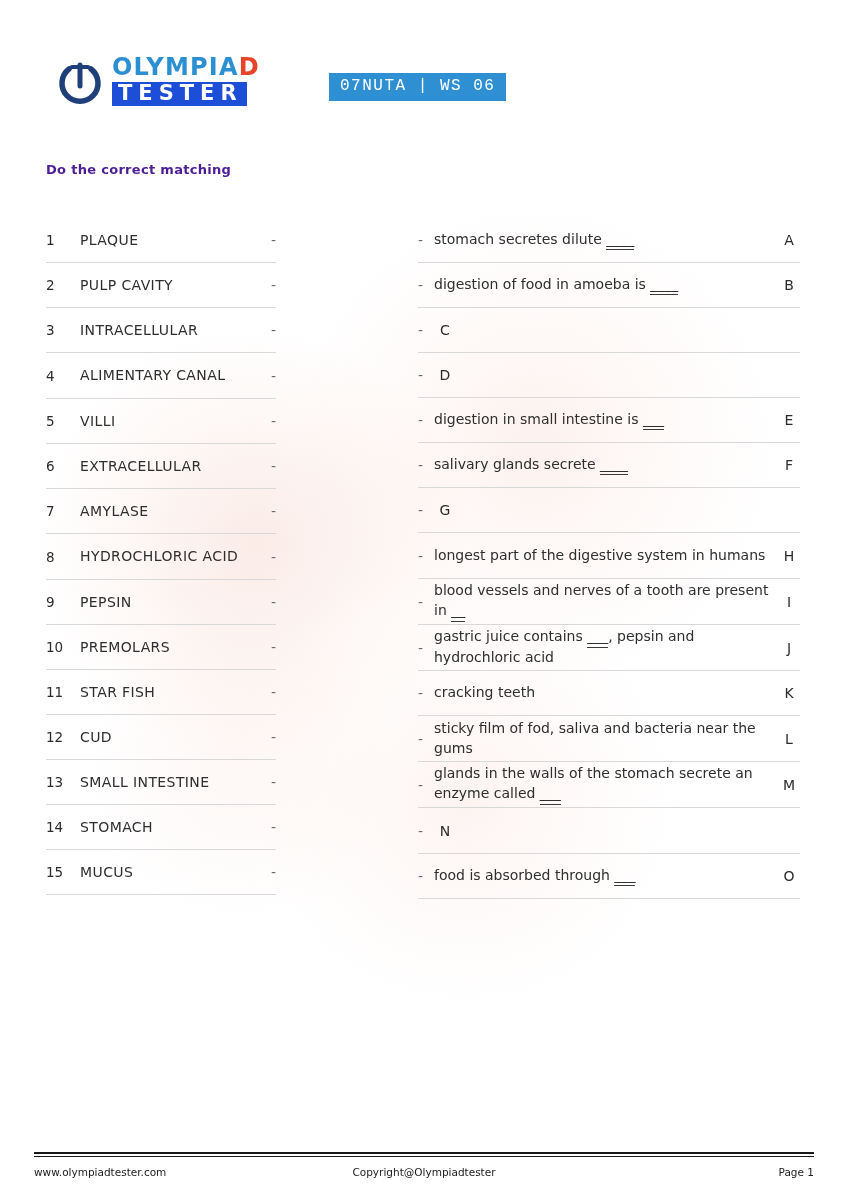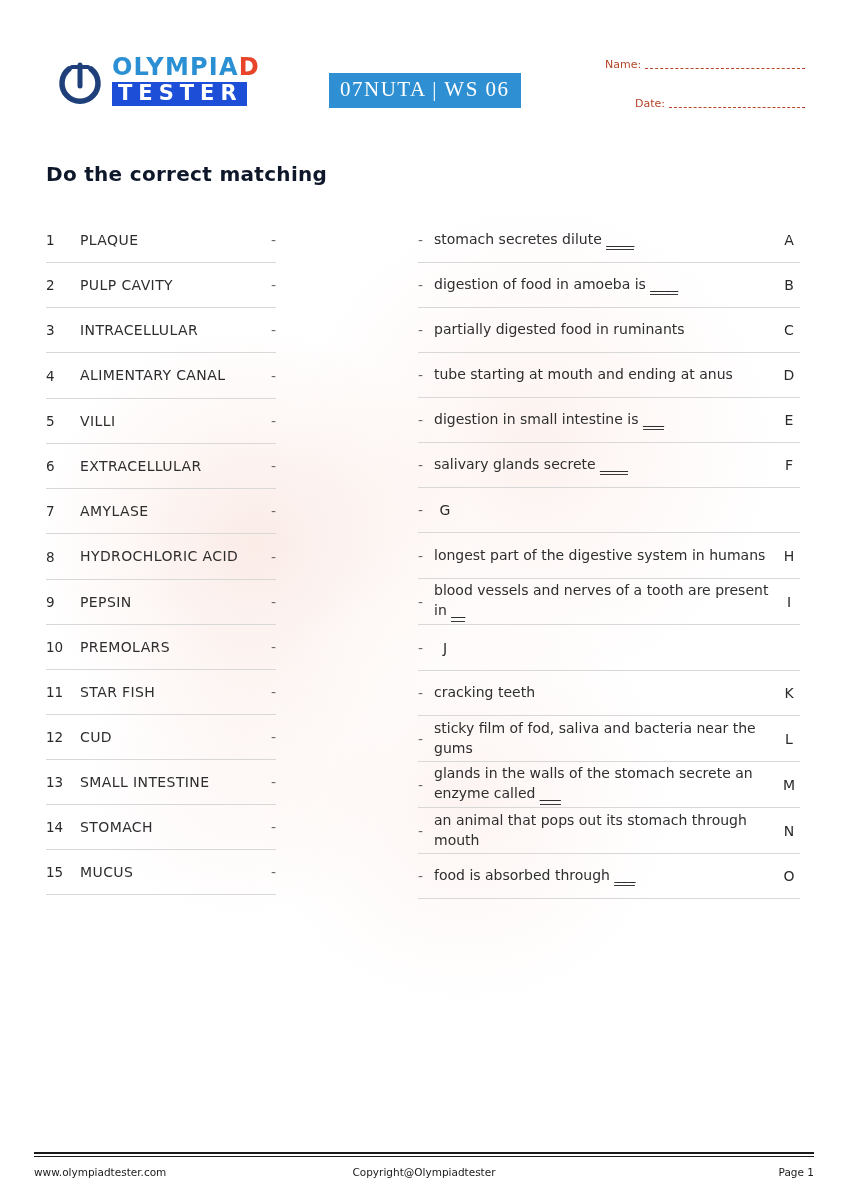--- a/index.html
+++ b/index.html
@@ -85,22 +85,22 @@
     display: inline-block;
     white-space: nowrap;
   }
 
   .ws-badge {
     position: absolute;
     left: 329px;
     top: 73px;
     background: #2e8fd2;
     color: #ffffff;
-    font-family: Liberation Serif, serif;
-    font-size: 21px;
+    font-family: Liberation Mono, monospace;
+    font-size: 16px;
     font-weight: normal;
     letter-spacing: 1.5px;
     padding: 4px 11px 6px 11px;
     white-space: nowrap;
   }
 
   .namedate {
     position: absolute;
     left: 605px;
     top: 58px;
@@ -126,23 +126,23 @@
     height: 0;
     border-bottom: 1.5px dashed #b5442a;
   }
 
   
   .instruction {
     position: absolute;
     left: 46px;
     top: 162px;
     font-family: "DejaVu Sans", sans-serif;
-    font-size: 20px;
+    font-size: 13px;
     font-weight: bold;
-    color: #0f172a;
+    color: #4c1d95;
     letter-spacing: 0.3px;
   }
 
   
   .match-area {
     position: absolute;
     left: 0;
     top: 218px;
     width: 848px;
   }
@@ -270,30 +270,20 @@
         </svg>
       </div>
       <div class="logo-text">
         <div class="logo-olympiad"><span>OLYMPIA</span><span class="tail">D</span></div>
         <div class="logo-tester">TESTER</div>
       </div>
     </div>
 
     <div class="ws-badge">07NUTA | WS 06</div>
 
-    <div class="namedate">
-      <div class="nd-row">
-        <span class="nd-label">Name:</span>
-        <span class="nd-line"></span>
-      </div>
-      <div class="nd-row date-row">
-        <span class="nd-label">Date:</span>
-        <span class="nd-line"></span>
-      </div>
-    </div>
   </div>
 
   <div class="instruction">Do the correct matching</div>
 
   <div class="match-area">
     <div class="match-cols">
       <div class="col-left" id="left-col">
           <div class="row r1">
             <span class="lnum">1</span>
             <span class="lterm">PLAQUE</span>
@@ -377,26 +367,24 @@
             <span class="rtext"><span>stomach secretes dilute </span><span class="blank">____</span></span>
             <span class="rletter">A</span>
           </div>
           <div class="row r1">
             <span class="rdash">-</span>
             <span class="rtext"><span>digestion of food in amoeba is </span><span class="blank">____</span></span>
             <span class="rletter">B</span>
           </div>
           <div class="row r1">
             <span class="rdash">-</span>
-            <span class="rtext"><span>partially digested food in ruminants</span></span>
             <span class="rletter">C</span>
           </div>
           <div class="row r1">
             <span class="rdash">-</span>
-            <span class="rtext"><span>tube starting at mouth and ending at anus</span></span>
             <span class="rletter">D</span>
           </div>
           <div class="row r1">
             <span class="rdash">-</span>
             <span class="rtext"><span>digestion in small intestine is </span><span class="blank">___</span></span>
             <span class="rletter">E</span>
           </div>
           <div class="row r1">
             <span class="rdash">-</span>
             <span class="rtext"><span>salivary glands secrete </span><span class="blank">____</span></span>
@@ -411,40 +399,40 @@
             <span class="rtext"><span>longest part of the digestive system in humans</span></span>
             <span class="rletter">H</span>
           </div>
           <div class="row r2">
             <span class="rdash">-</span>
             <span class="rtext"><span>blood vessels and nerves of a tooth are present in </span><span class="blank">__</span></span>
             <span class="rletter">I</span>
           </div>
           <div class="row r2">
             <span class="rdash">-</span>
+            <span class="rtext"><span>gastric juice contains </span><span class="blank">___</span><span>, pepsin and hydrochloric acid</span></span>
             <span class="rletter">J</span>
           </div>
           <div class="row r1">
             <span class="rdash">-</span>
             <span class="rtext"><span>cracking teeth</span></span>
             <span class="rletter">K</span>
           </div>
           <div class="row r2">
             <span class="rdash">-</span>
             <span class="rtext"><span>sticky film of fod, saliva and bacteria near the gums</span></span>
             <span class="rletter">L</span>
           </div>
           <div class="row r2">
             <span class="rdash">-</span>
             <span class="rtext"><span>glands in the walls of the stomach secrete an enzyme called </span><span class="blank">___</span></span>
             <span class="rletter">M</span>
           </div>
           <div class="row r2">
             <span class="rdash">-</span>
-            <span class="rtext"><span>an animal that pops out its stomach through mouth</span></span>
             <span class="rletter">N</span>
           </div>
           <div class="row r1">
             <span class="rdash">-</span>
             <span class="rtext"><span>food is absorbed through </span><span class="blank">___</span></span>
             <span class="rletter">O</span>
           </div>
         </div>
     </div>
   </div>

